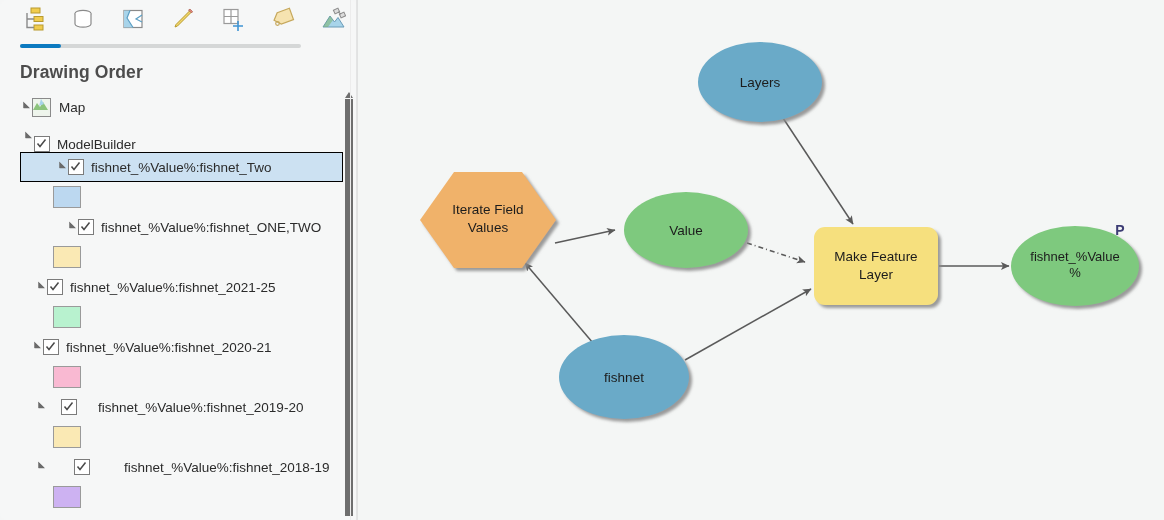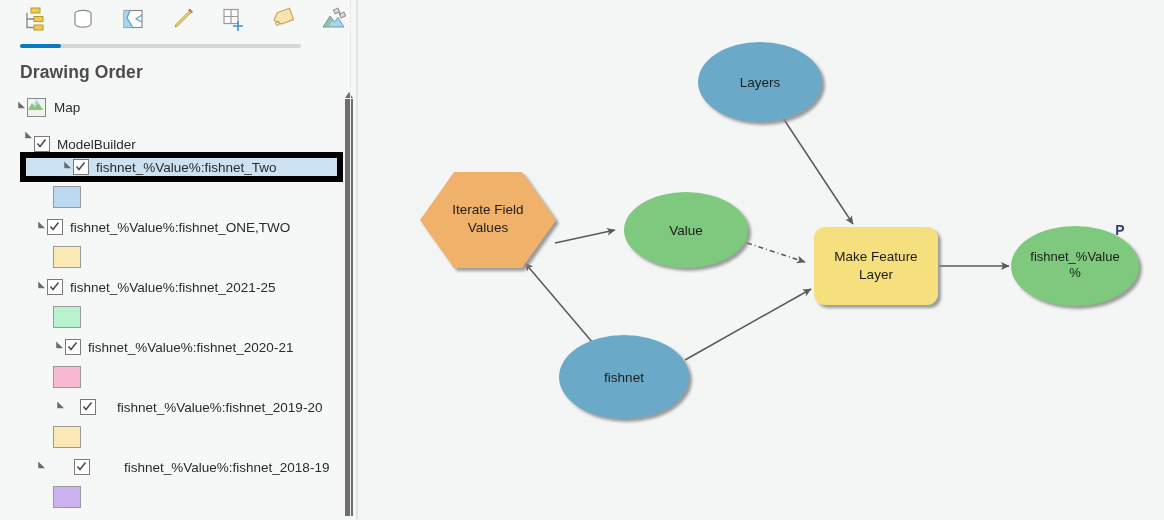--- a/index.html
+++ b/index.html
@@ -56,21 +56,21 @@
   }
   .row{
     position:relative;
     height:30px;
     display:flex;align-items:center;
     font-size:13.5px;color:#2b2b2b;
     white-space:nowrap;
   }
   .row.selected{
     background:#cce1f2;
-    border:6px solid #000000;
+    border:1px solid #000000;
     box-sizing:border-box;
     margin-right:2px;
   }
   .expander{
     width:14px;height:30px;flex:0 0 14px;
     display:flex;align-items:center;justify-content:center;
     cursor:pointer;
   }
   .expander i{
     display:block;
@@ -211,21 +211,21 @@
 
     </div>
 
     <div id="tab-underline"></div>
     <div id="tab-underline-active"></div>
 
     <div id="panel-title">Drawing Order</div>
 
     <div id="tree">
 
-      <div class="row" style="padding-left:13px;">
+      <div class="row" style="padding-left:6px;margin-left:12px;">
         <span class="expander">
             <i></i>
           </span>
         <span class="map-thumb">
           <svg width="15" height="15" viewBox="0 0 15 15">
             <rect width="15" height="15" fill="#eef5ec"></rect>
             <path d="M0 11 L4 4 L7 8 L10 3 L15 11 Z" fill="#8cc47c"></path>
             <path d="M8 0 L11 5 L6 7 Z" fill="#a8d4ea"></path>
           </svg>
         </span>
@@ -252,66 +252,66 @@
           <svg width="11" height="11" viewBox="0 0 11 11">
               <path d="M1.5 5.5 L4 8.5 L9.5 1.5" fill="none" stroke="#4a4a4a" stroke-width="1.5"></path>
             </svg>
         </span>
         <span class="lbl">fishnet_%Value%:fishnet_Two</span>
       </div>
       <div class="swatch-row" style="padding-left:53px;">
         <span class="swatch" style="background:#bcd8f0"></span>
       </div>
 
+      <div class="row" style="padding-left:33px;margin-left:31px;">
+        <span class="expander">
+            <i></i>
+          </span>
+        <span class="chk">
+          <svg width="11" height="11" viewBox="0 0 11 11">
+              <path d="M1.5 5.5 L4 8.5 L9.5 1.5" fill="none" stroke="#4a4a4a" stroke-width="1.5"></path>
+            </svg>
+        </span>
+        <span class="lbl">fishnet_%Value%:fishnet_ONE,TWO</span>
+      </div>
+      <div class="swatch-row" style="padding-left:53px;">
+        <span class="swatch" style="background:#fae9b4"></span>
+      </div>
+
       <div class="row" style="padding-left:33px;">
         <span class="expander">
             <i></i>
           </span>
         <span class="chk">
           <svg width="11" height="11" viewBox="0 0 11 11">
               <path d="M1.5 5.5 L4 8.5 L9.5 1.5" fill="none" stroke="#4a4a4a" stroke-width="1.5"></path>
             </svg>
         </span>
-        <span class="lbl">fishnet_%Value%:fishnet_ONE,TWO</span>
-      </div>
-      <div class="swatch-row" style="padding-left:53px;">
-        <span class="swatch" style="background:#fae9b4"></span>
-      </div>
-
-      <div class="row" style="padding-left:33px;">
-        <span class="expander">
-            <i></i>
-          </span>
-        <span class="chk">
-          <svg width="11" height="11" viewBox="0 0 11 11">
-              <path d="M1.5 5.5 L4 8.5 L9.5 1.5" fill="none" stroke="#4a4a4a" stroke-width="1.5"></path>
-            </svg>
-        </span>
         <span class="lbl">fishnet_%Value%:fishnet_2021-25</span>
       </div>
       <div class="swatch-row" style="padding-left:53px;">
         <span class="swatch" style="background:#b8f2cf"></span>
       </div>
 
-      <div class="row" style="padding-left:51px;">
+      <div class="row" style="padding-left:29px;">
         <span class="expander">
             <i></i>
           </span>
         <span class="chk">
           <svg width="11" height="11" viewBox="0 0 11 11">
               <path d="M1.5 5.5 L4 8.5 L9.5 1.5" fill="none" stroke="#4a4a4a" stroke-width="1.5"></path>
             </svg>
         </span>
         <span class="lbl">fishnet_%Value%:fishnet_2020-21</span>
       </div>
       <div class="swatch-row" style="padding-left:53px;">
         <span class="swatch" style="background:#f9b9d2"></span>
       </div>
 
-      <div class="row" style="padding-left:52px;gap:14px;">
+      <div class="row" style="padding-left:33px;gap:14px;">
         <span class="expander">
             <i></i>
           </span>
         <span class="chk">
           <svg width="11" height="11" viewBox="0 0 11 11">
               <path d="M1.5 5.5 L4 8.5 L9.5 1.5" fill="none" stroke="#4a4a4a" stroke-width="1.5"></path>
             </svg>
         </span>
         <span class="lbl">fishnet_%Value%:fishnet_2019-20</span>
       </div>

